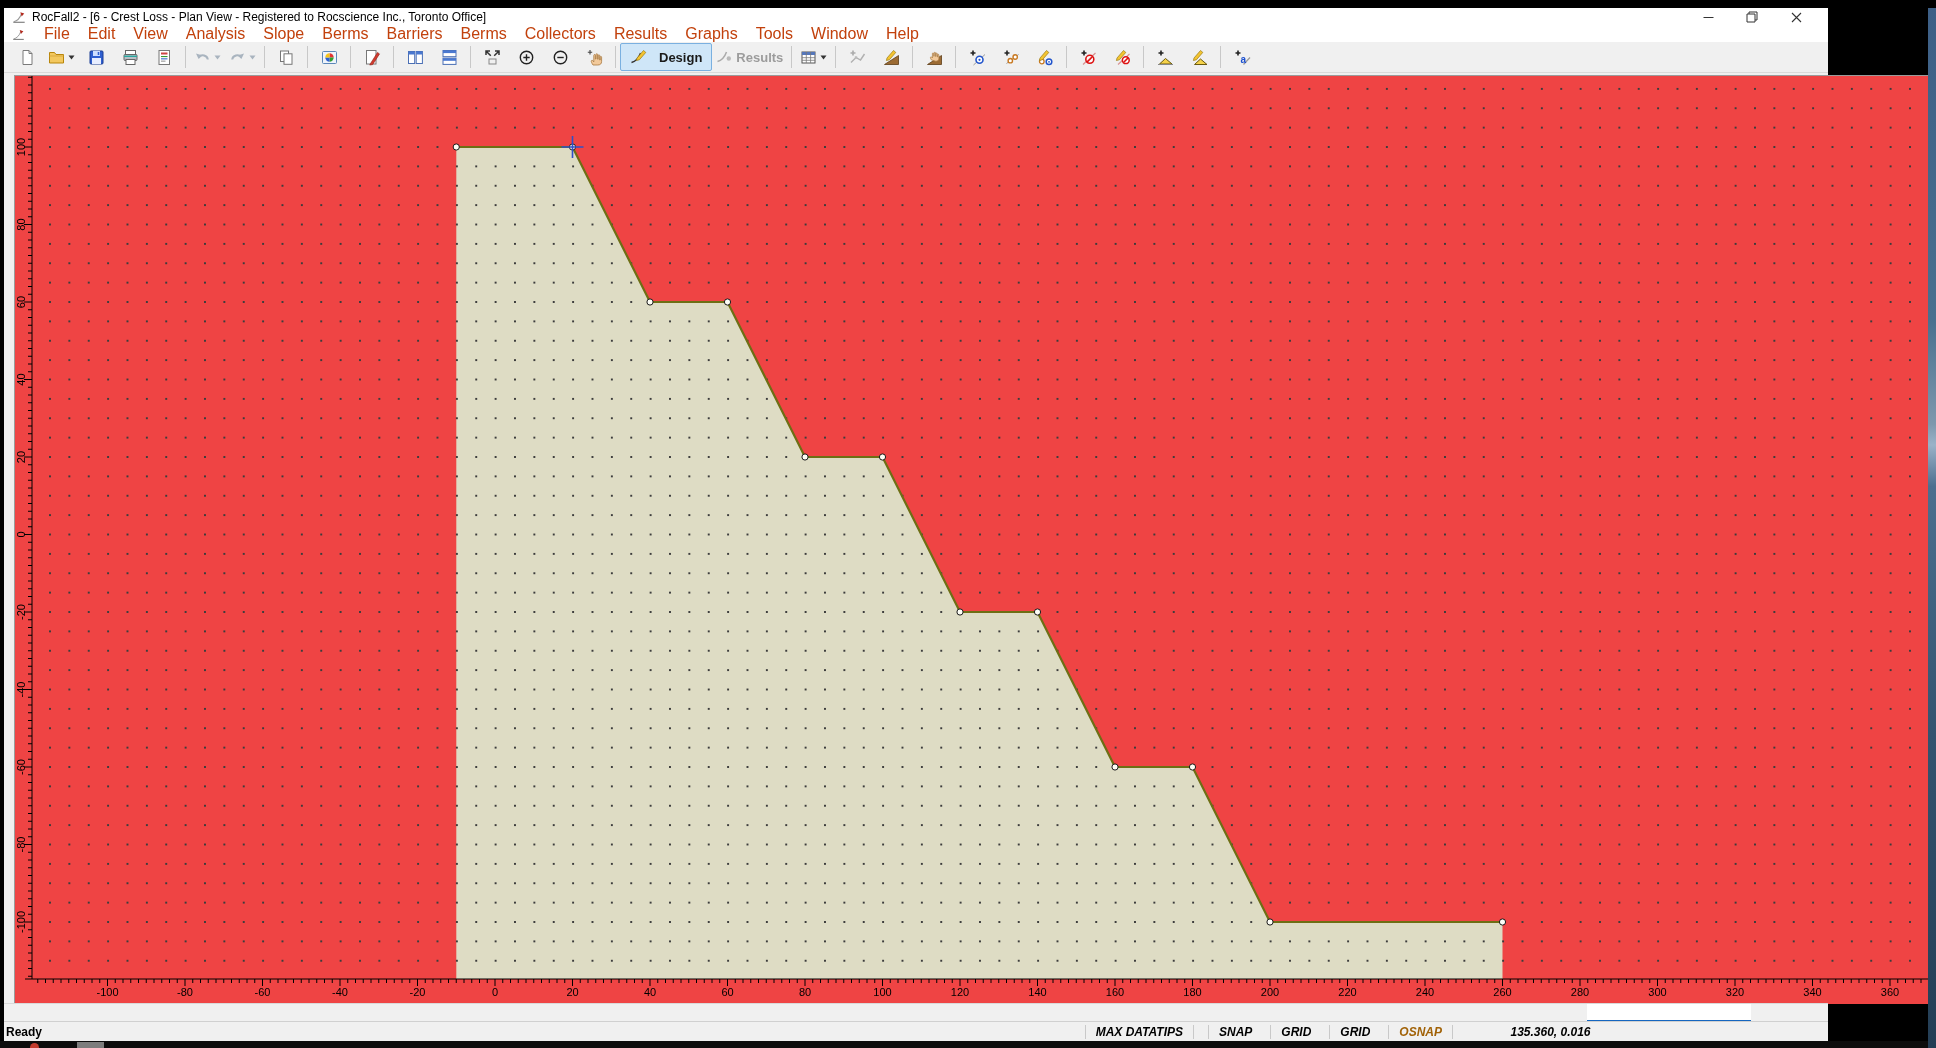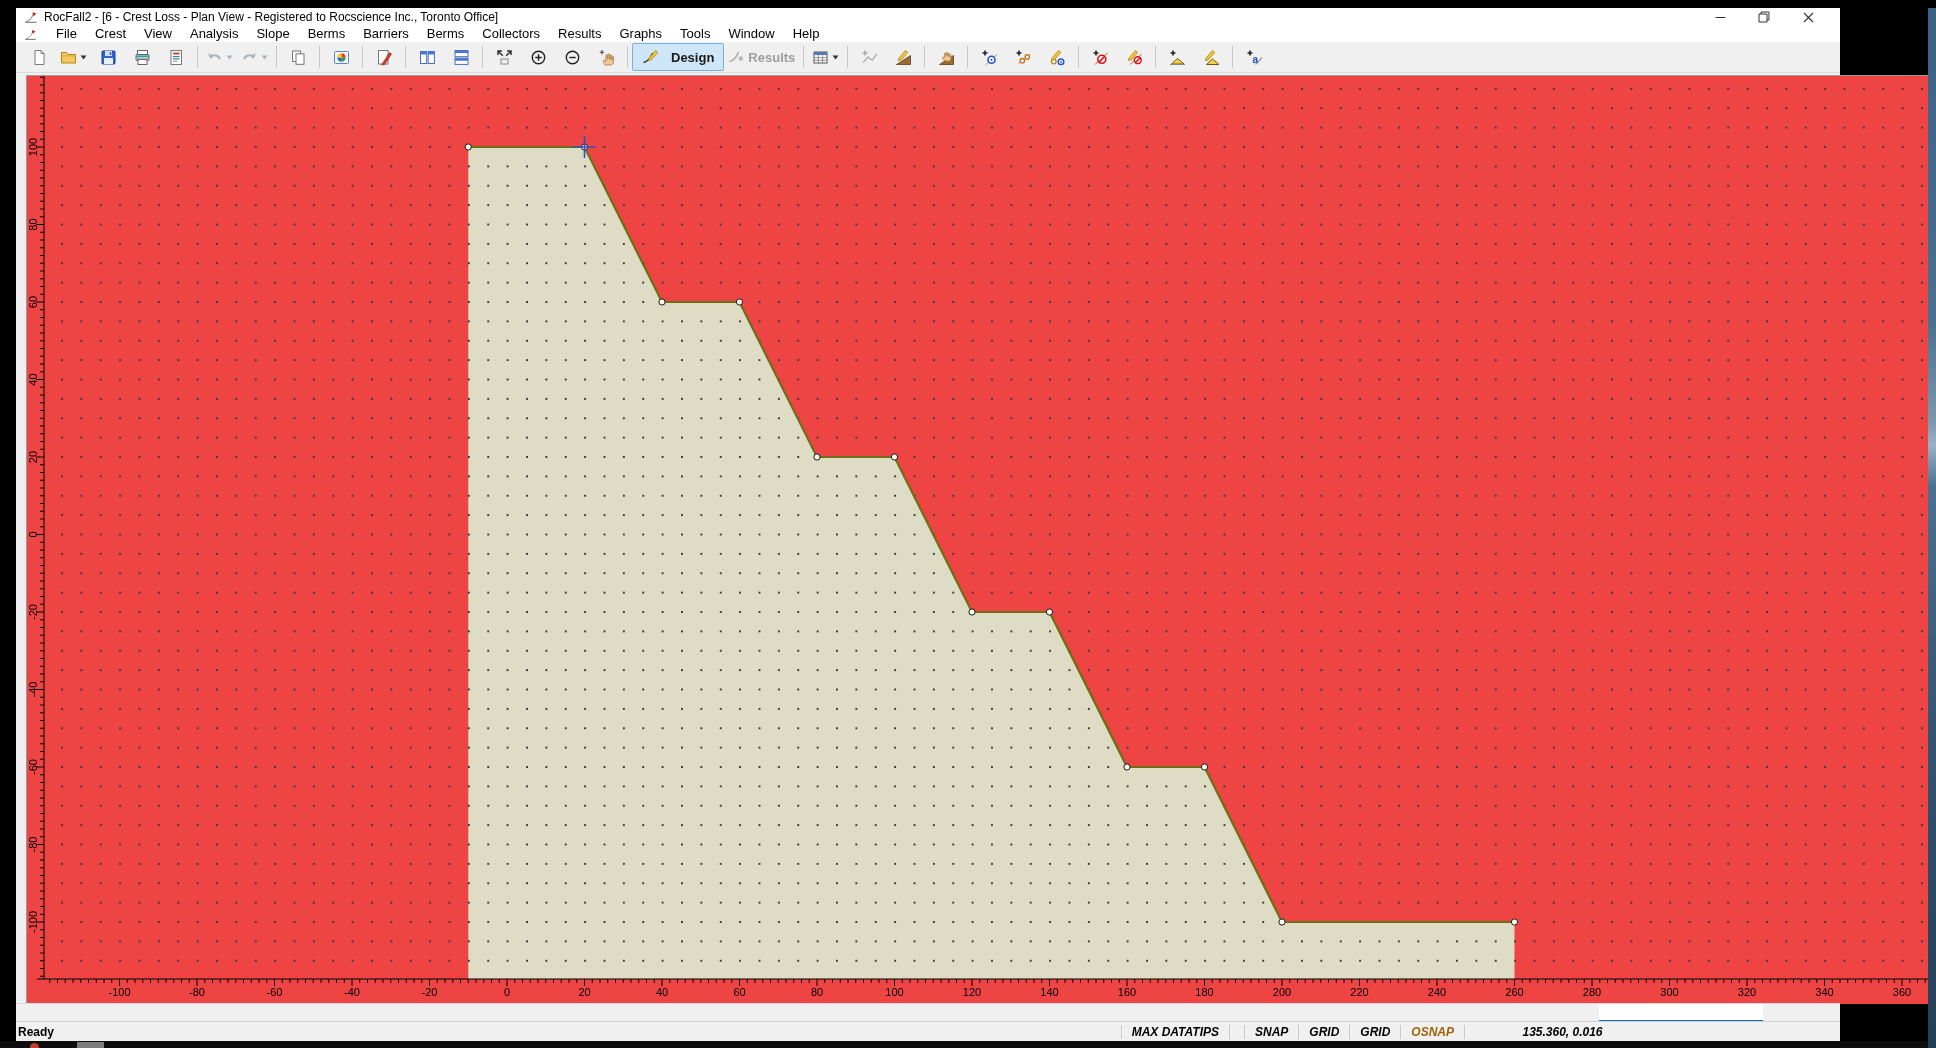--- a/index.html
+++ b/index.html
@@ -1,30 +1,30 @@
 <!DOCTYPE html>
 <html><head>
 <meta charset="utf-8">
 <style>
   html,body{margin:0;padding:0;background:#000;}
   body{width:1936px;height:1048px;position:relative;overflow:hidden;
        font-family:"Liberation Sans",sans-serif;-webkit-font-smoothing:antialiased;}
-  .app{position:absolute;left:16px;top:8px;width:1824px;height:1033px;background:#f0f0f0;}
+  .app{position:absolute;left:4px;top:8px;width:1824px;height:1033px;background:#f0f0f0;}
   
   .titlebar{position:absolute;left:0;top:0;width:100%;height:18px;background:#ffffff;
             display:flex;align-items:center;}
   .titlebar .appicon{margin-left:8px;margin-right:6px;display:flex;}
   .title-text{font-size:12px;color:#000;white-space:nowrap;}
   .wincontrols{position:absolute;right:10px;top:0;height:18px;display:flex;}
   .winbtn{width:44px;height:18px;display:flex;align-items:center;justify-content:center;}
   
   .menubar{position:absolute;left:0;top:18px;width:100%;height:16px;background:#ffffff;
            display:flex;align-items:center;border-bottom:1px solid #ececec;}
   .menubar .appicon{margin-left:8px;margin-right:10px;display:flex;}
-  .menu-item{font-size:13px;color:#000000;padding:0 9px;line-height:16px;}
+  .menu-item{font-size:16px;color:#c2410c;padding:0 9px;line-height:16px;}
   .mdicontrols{position:absolute;right:14px;top:19px;display:flex;gap:6px;}
   .mdibtn{width:18px;height:13px;display:flex;align-items:center;justify-content:center;border:1px solid #d5d9de;background:#fbfbfb;}
   
   .toolbar{position:absolute;left:0;top:34px;width:100%;height:31px;background:#f0f0f0;
            display:flex;align-items:center;padding-left:6px;box-sizing:border-box;
            border-bottom:1px solid #dadada;}
   .tbtn{height:26px;min-width:26px;display:flex;align-items:center;justify-content:center;
         gap:3px;background:transparent;border:1px solid transparent;padding:0 3px;}
   .tbtn.active{background:#cfe6f8;border:1px solid #7ab0e0;border-radius:2px;padding:0 9px;gap:12px;}
   .tbtn .tlabel{font-size:13px;font-weight:bold;color:#1a1a1a;}
@@ -94,21 +94,21 @@
   <div class="menubar">
     <span class="appicon">
       <svg width="13" height="13" viewBox="0 0 16 16">
         <path d="M1.5 14 h13" stroke="#555" stroke-width="1" fill="none"></path>
         <path d="M2 13.5 C6 12.5 9 9.5 11 4" fill="none" stroke="#999" stroke-width="1.2"></path>
         <path d="M9.5 2.5 l4.5 1.5 -3 3.4z" fill="#b22a1e"></path>
       </svg>
     </span>
     <div id="menu-items" style="display:flex;">
         <span class="menu-item">File</span>
-        <span class="menu-item">Crest</span>
+        <span class="menu-item">Edit</span>
         <span class="menu-item">View</span>
         <span class="menu-item">Analysis</span>
         <span class="menu-item">Slope</span>
         <span class="menu-item">Berms</span>
         <span class="menu-item">Barriers</span>
         <span class="menu-item">Berms</span>
         <span class="menu-item">Collectors</span>
         <span class="menu-item">Results</span>
         <span class="menu-item">Graphs</span>
         <span class="menu-item">Tools</span>
@@ -797,21 +797,21 @@
   </div>
 
   <div class="scrollstrip">
     <div class="hthumb"></div>
   </div>
 
   <div class="statusbar">
     <span class="status-left">Ready</span>
     <span class="status-seg" style="border-right:1px solid #c9c9c9;border-left:1px solid #c9c9c9;">MAX DATATIPS</span>
     <span style="width:14px;"></span>
-    <div id="status-toggles" style="display:flex;align-items:center;">
+    <div id="status-toggles" style="display:flex;align-items:center;gap:8px;">
         <span class="status-seg">SNAP</span>
         <span class="status-seg">GRID</span>
         <span class="status-seg">GRID</span>
         <span class="status-seg off">OSNAP</span>
       </div>
     <span class="status-seg status-coords">135.360,  0.016</span>
     <span style="width:180px;"></span>
   </div>
 
 </div>

